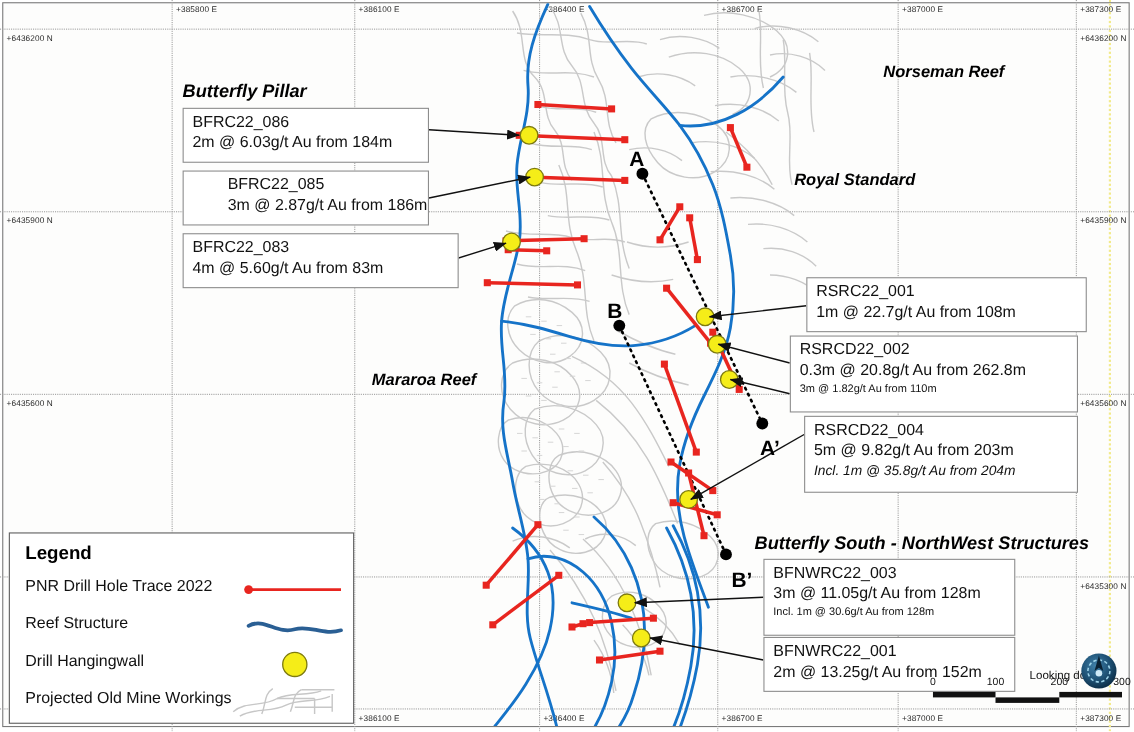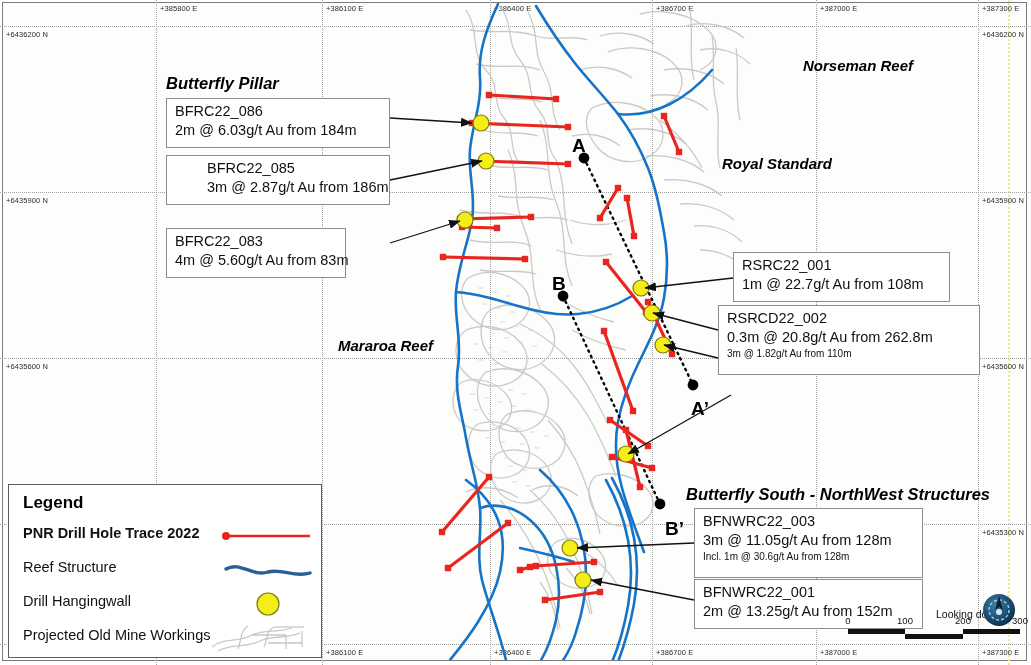--- a/index.html
+++ b/index.html
@@ -453,52 +453,57 @@
   <div class="callout" style="left:166px; top:98px; width:224px; height:50px;">
     <span class="hid">BFRC22_086</span>
     <span class="intv">2m @ 6.03g/t Au from 184m</span>
   </div>
 
   <div class="callout" style="left:166px; top:155px; width:224px; height:50px;padding-left:40px;">
     <span class="hid">BFRC22_085</span>
     <span class="intv">3m @ 2.87g/t Au from 186m</span>
   </div>
 
-  <div class="callout" style="left:166px; top:212px; width:180px; height:50px;margin-top:16px;">
+  <div class="callout" style="left:166px; top:212px; width:251px; height:50px;">
     <span class="hid">BFRC22_083</span>
     <span class="intv">4m @ 5.60g/t Au from 83m</span>
   </div>
 
-  <div class="callout" style="left:733px; top:252px; width:217px; height:50px;">
+  <div class="callout" style="left:733px; top:252px; width:255px; height:50px;">
     <span class="hid">RSRC22_001</span>
     <span class="intv">1m @ 22.7g/t Au from 108m</span>
   </div>
 
   <div class="callout" style="left:718px; top:305px; width:262px; height:70px;">
     <span class="hid">RSRCD22_002</span>
     <span class="intv">0.3m @ 20.8g/t Au from 262.8m</span>
     <span class="incl plain">3m @ 1.82g/t Au from 110m</span>
   </div>
 
+  <div class="callout" style="left:731px; top:378px; width:249px; height:70px;">
+    <span class="hid">RSRCD22_004</span>
+    <span class="intv">5m @ 9.82g/t Au from 203m</span>
+    <span class="incl">Incl. 1m @ 35.8g/t Au from 204m</span>
+  </div>
 
   <div class="callout" style="left:694px; top:508px; width:229px; height:70px;">
     <span class="hid">BFNWRC22_003</span>
     <span class="intv">3m @ 11.05g/t Au from 128m</span>
     <span class="incl plain">Incl. 1m @ 30.6g/t Au from 128m</span>
   </div>
 
   <div class="callout" style="left:694px; top:579px; width:229px; height:50px;">
     <span class="hid">BFNWRC22_001</span>
     <span class="intv">2m @ 13.25g/t Au from 152m</span>
   </div>
 
   <div id="legend-box">
     <div id="legend-title">Legend</div>
 
-    <div class="legend-row" style="top:36px;font-weight:bold;">
+    <div class="legend-row" style="top:36px;">
       <div class="legend-label">PNR Drill Hole Trace 2022</div>
       <div class="legend-sym">
         <svg width="100" height="30" viewBox="0 0 100 30">
           <line x1="9" y1="15" x2="92" y2="15" stroke="#e8251f" stroke-width="2.6"></line>
           <circle cx="8" cy="15" r="4" fill="#e8251f"></circle>
         </svg>
       </div>
     </div>
 
     <div class="legend-row" style="top:70px;">

